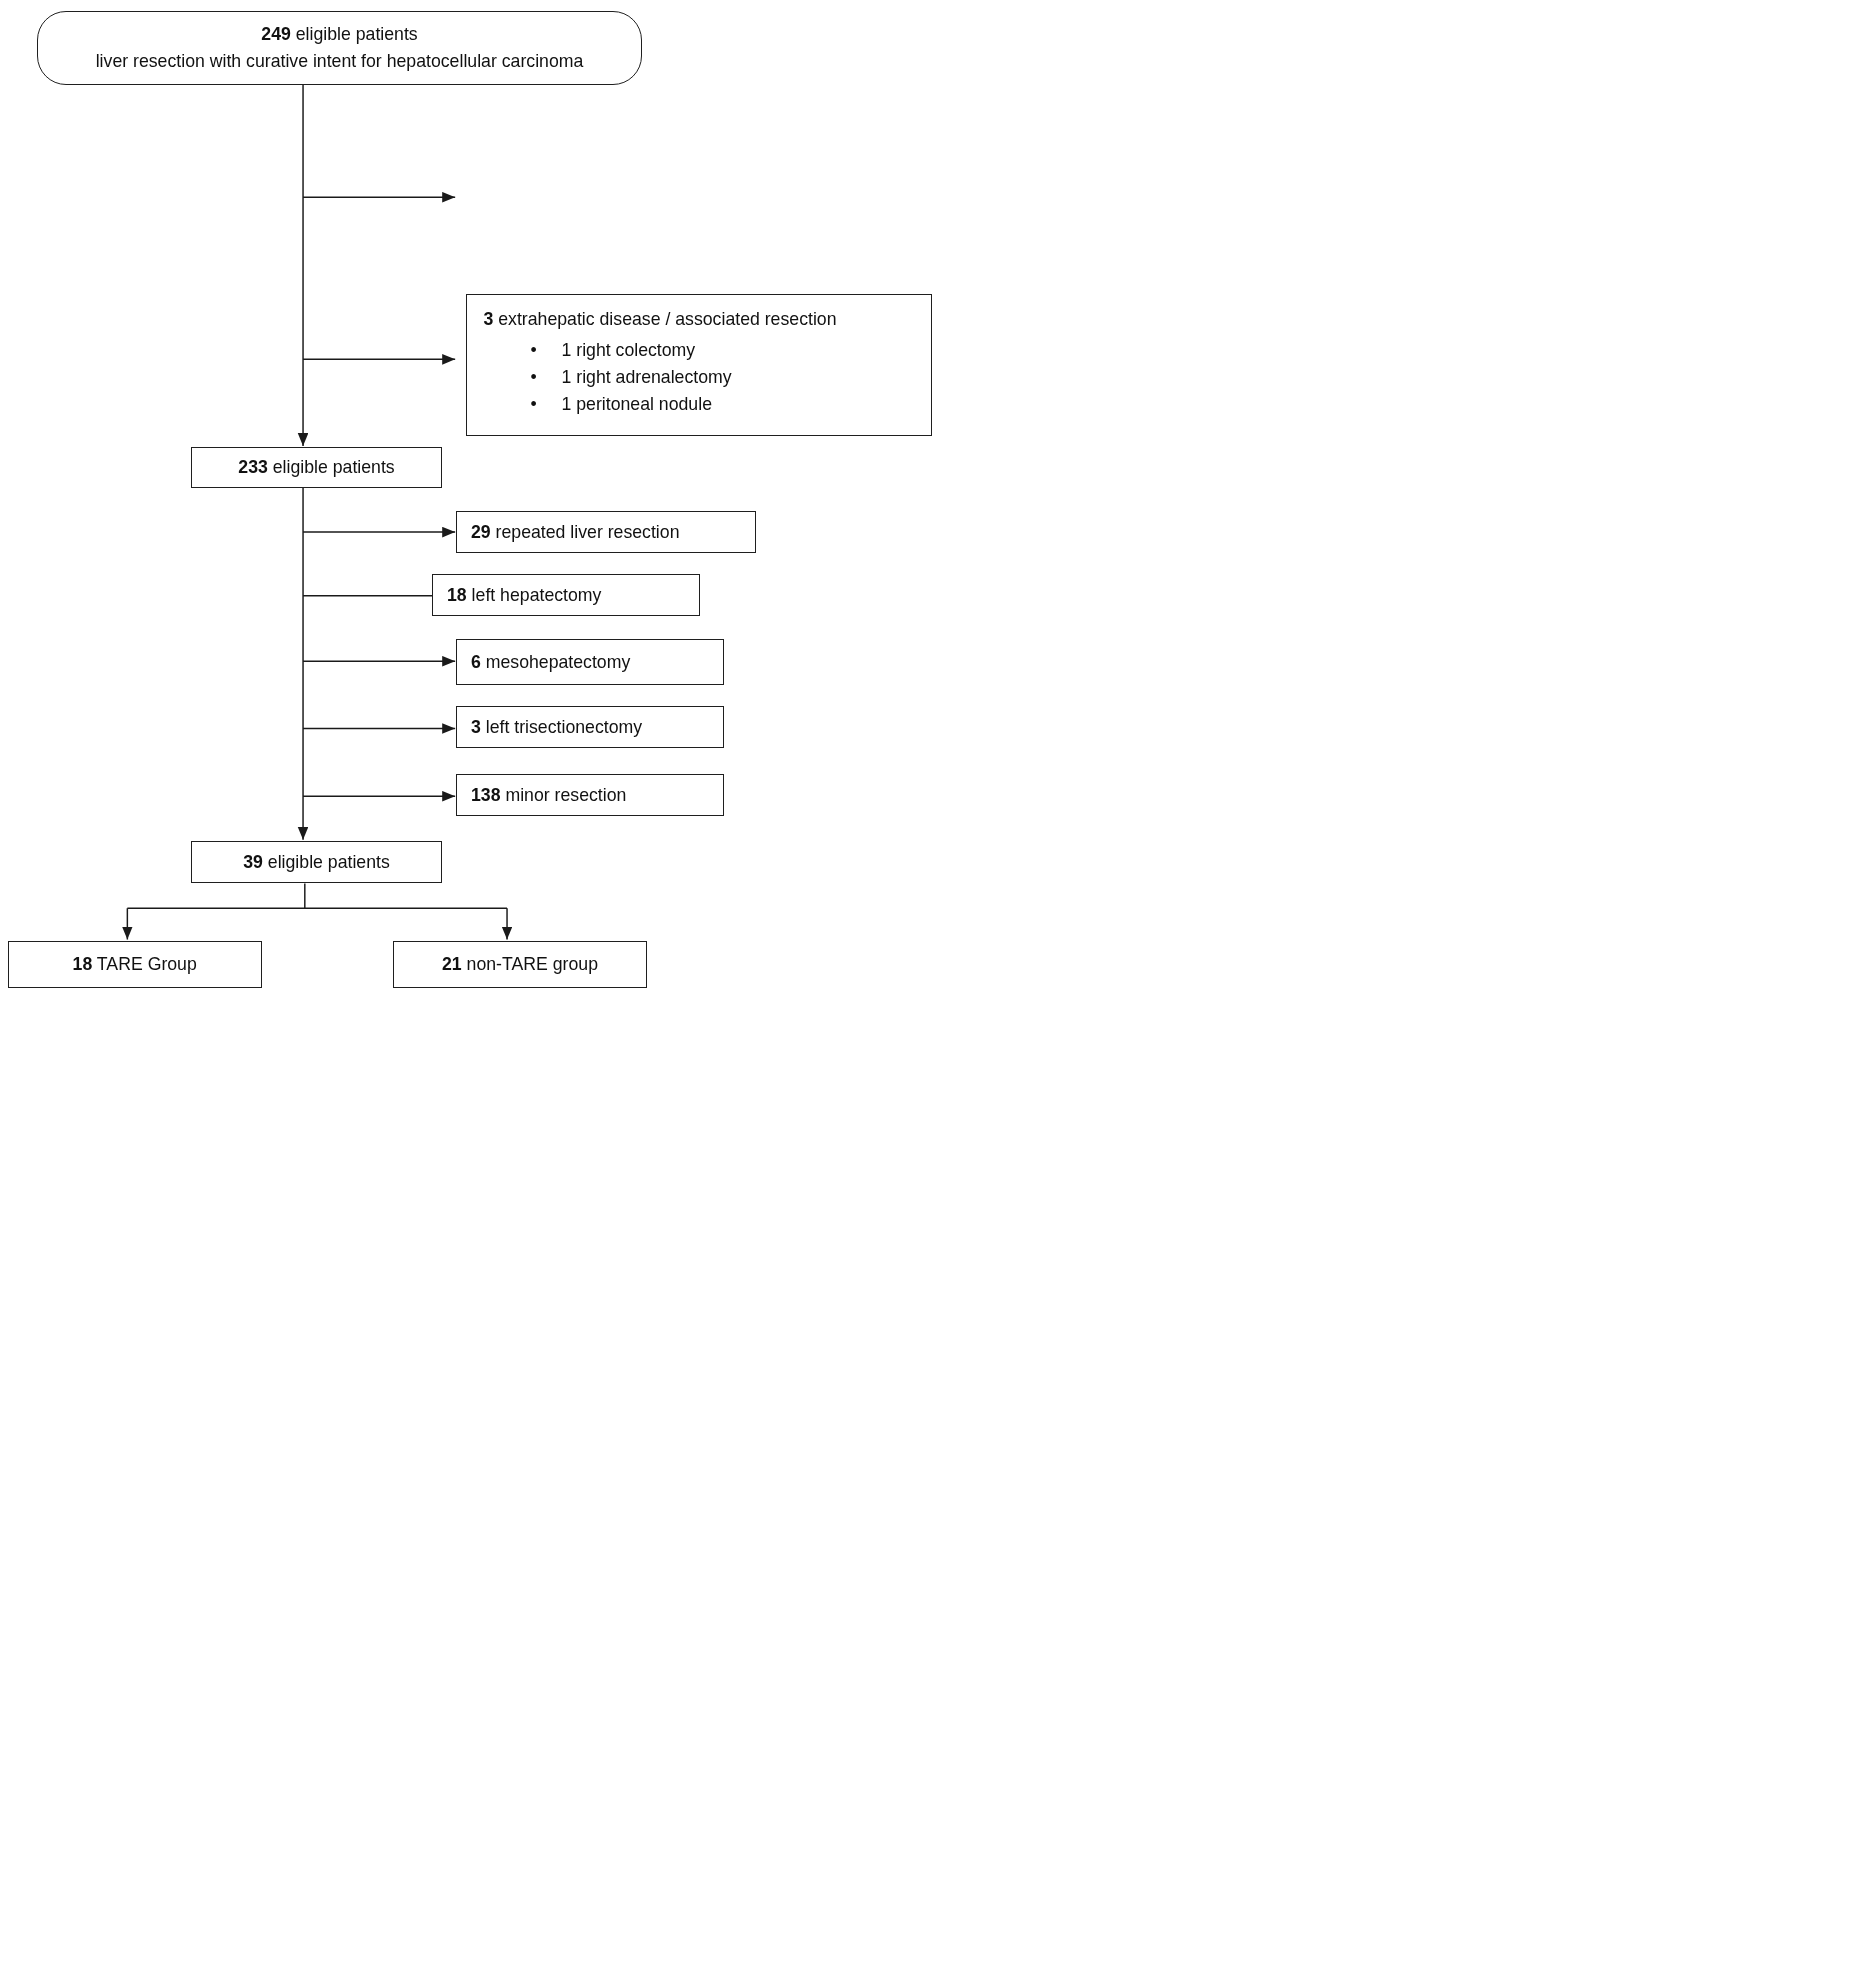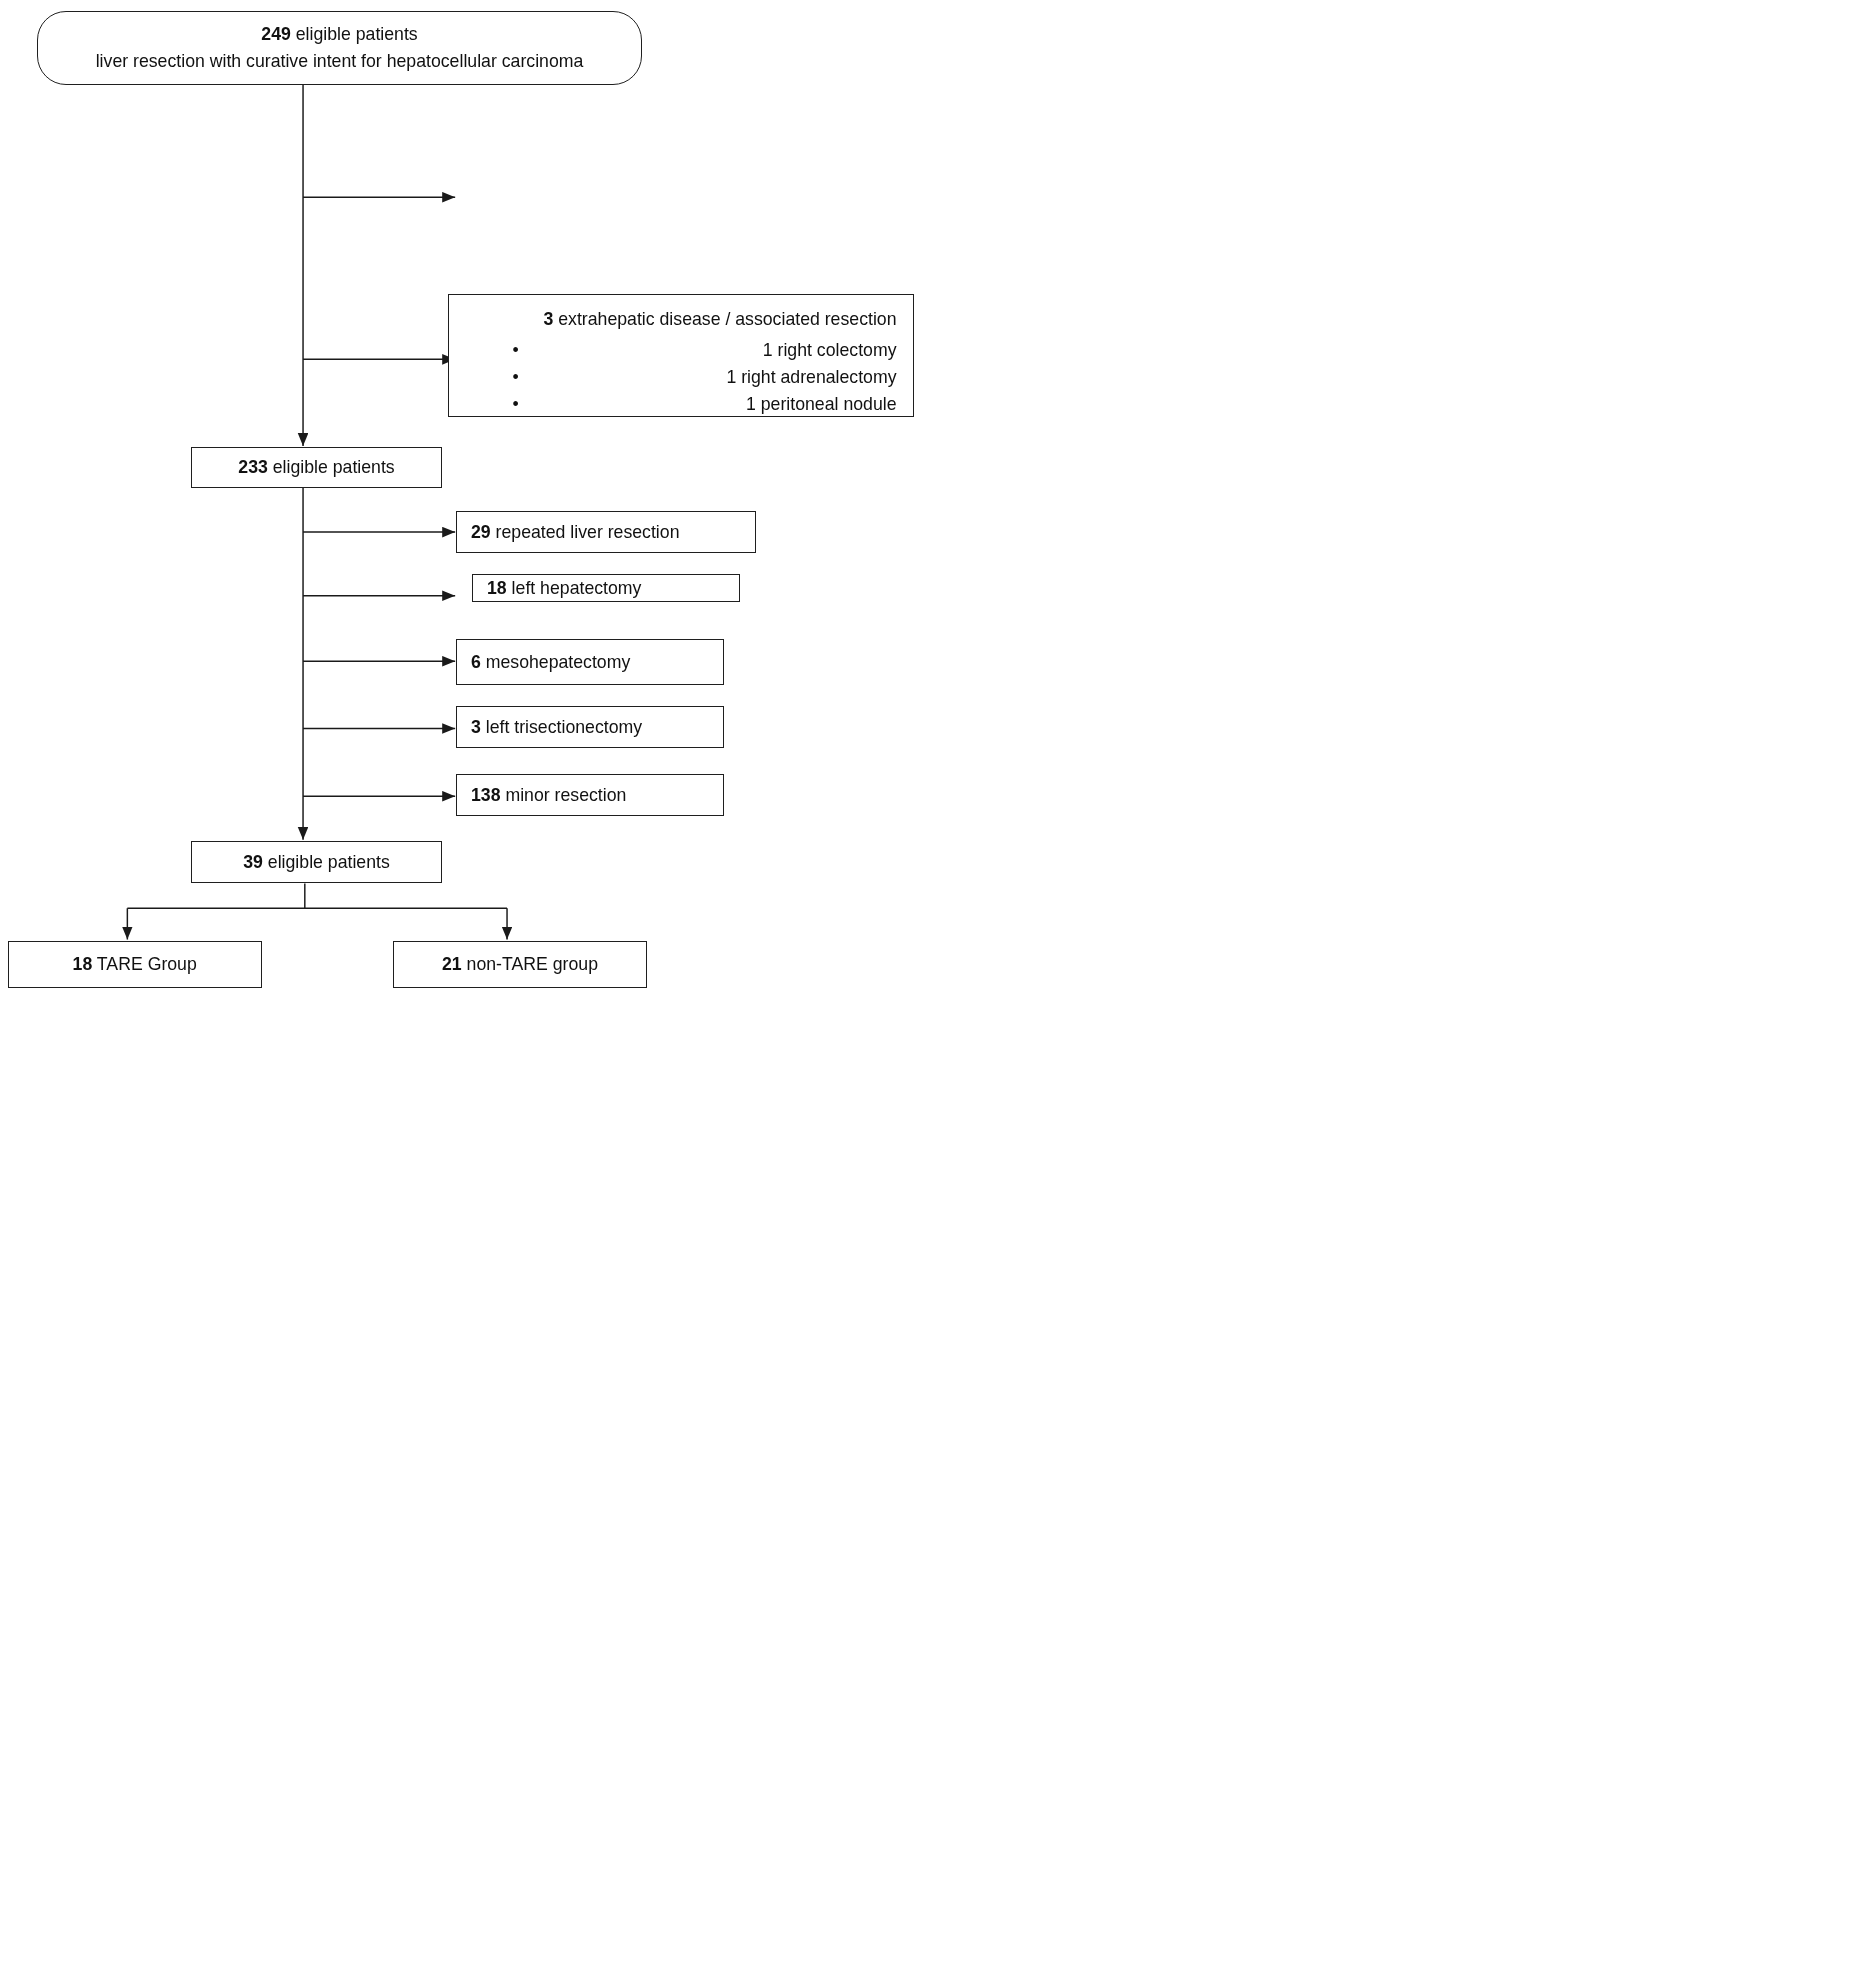--- a/index.html
+++ b/index.html
@@ -62,24 +62,24 @@
   #connectors {
     position: absolute;
     left: 0;
     top: 0;
     pointer-events: none;
   }
 
   
   #b-start    { left: 37px;  top: 10.6px;   width: 605px; height: 74px; border-radius: 29px; }
   #b-excl-path{ left: 456px; top: 123px;  width: 466px;  height: 144px; }
-  #b-excl-ext { left: 448px; top: 294px;  width: 466px;  height: 123px; text-align: right; }
+  #b-excl-ext { left: 466px; top: 294px;  width: 466px;  height: 142px; }
   #b-233      { left: 191px; top: 447px;  width: 251px;  height: 41px;  }
   #b-29       { left: 456px; top: 511px;  width: 300px;  height: 42px;  }
-  #b-18       { left: 472px; top: 574px;  width: 268px;  height: 28px;  }
+  #b-18       { left: 432px; top: 574px;  width: 268px;  height: 42px;  }
   #b-6        { left: 456px; top: 639px; width: 268px;  height: 46px;  }
   #b-3        { left: 456px; top: 706px; width: 268px;  height: 42px;  }
   #b-138      { left: 456px; top: 774px; width: 268px;  height: 42px;  }
   #b-39       { left: 191px; top: 841px; width: 251px;  height: 42px;  }
   #b-tare     { left: 7.7px;  top: 941px; width: 254px;  height: 47px;  }
   #b-nontare  { left: 393px; top: 941px; width: 254px;  height: 47px;  }
 </style>
 </head>
 <body>
 

